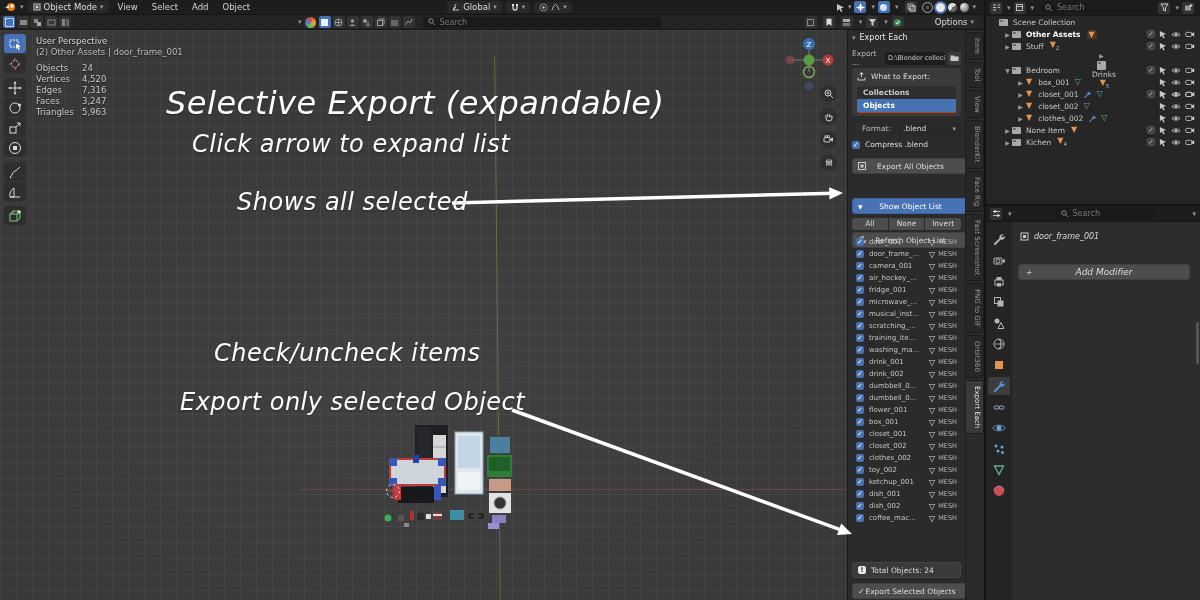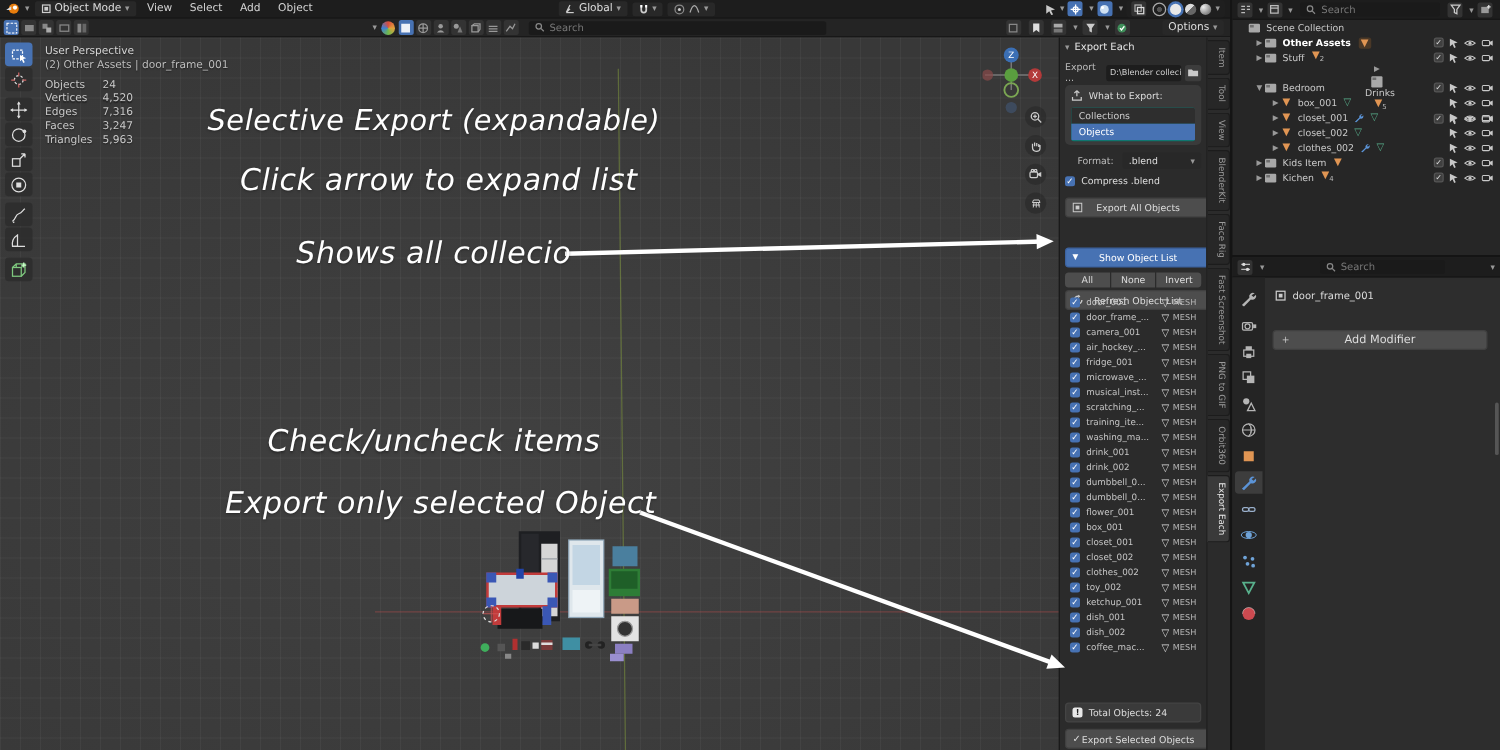--- a/index.html
+++ b/index.html
@@ -33,21 +33,21 @@
   .navbtn{position:absolute;width:17px;height:17px;border-radius:50%;background:rgba(38,38,38,0.55);display:flex;align-items:center;justify-content:center;}
   .annlayer{position:absolute;left:0;top:0;width:1200px;height:600px;pointer-events:none;z-index:50;}
   .ann{position:absolute;color:#fff;font-style:italic;font-family:"DejaVu Sans",sans-serif;letter-spacing:0.5px;text-shadow:0 1px 2px rgba(0,0,0,.35);white-space:nowrap;}
   
   .epanel{position:absolute;left:847px;top:30px;width:118px;height:570px;background:#2b2b2b;border-left:1px solid #1a1a1a;box-sizing:border-box;font-size:7.5px;}
   .ep-abs{position:absolute;left:4px;right:4px;}
   .btn{display:flex;align-items:center;justify-content:center;background:#4d4d4d;border:1px solid #404040;border-radius:3px;color:#ddd;height:14px;position:relative;}
   .btn .bicon{position:absolute;left:5px;top:50%;transform:translateY(-50%);display:flex;}
   .btn-blue{background:#4772b3;border-color:#3c63a0;color:#fff;}
   .gbox{position:absolute;left:4px;right:4px;background:#3a3a3a;border-radius:4px;}
-  .listbox{position:absolute;left:4px;right:4px;background:#0f766e;border-radius:2px;overflow:hidden;}
+  .listbox{position:absolute;left:4px;right:4px;background:#c2410c;border-radius:2px;overflow:hidden;font-weight:bold;}
   .lrow{height:13px;display:flex;align-items:center;padding-left:6px;color:#ccc;}
   .lrow.sel{background:#4772b3;color:#fff;}
   .dropdown{display:flex;align-items:center;background:#282828;border-radius:2px;height:13px;padding:0 5px;color:#ddd;justify-content:space-between;}
   .cb{display:inline-flex;width:8px;height:8px;background:#4772b3;border-radius:2px;color:#fff;font-size:7px;line-height:8px;align-items:center;justify-content:center;flex:0 0 8px;}
   .seg{display:flex;gap:1px;}
   .seg div{flex:1;background:#4d4d4d;color:#ddd;text-align:center;height:12px;line-height:12px;}
   .seg div:first-child{border-radius:3px 0 0 3px;}
   .seg div:last-child{border-radius:0 3px 3px 0;}
   .objlist{position:absolute;left:4px;right:4px;top:206px;height:290px;overflow:hidden;}
   .orow{height:12px;display:flex;align-items:center;padding-left:4px;}
@@ -71,21 +71,21 @@
   .otri{color:#e09553;font-size:8px;line-height:8px;}
   .gtri{color:#58b08c;font-size:8px;line-height:8px;}
   .cnt{font-size:5.5px;color:#bbb;vertical-align:sub;}
   .ocb{display:inline-flex;width:8px;height:8px;background:#3f3f3f;border:1px solid #555;border-radius:2px;color:#ddd;font-size:6.5px;align-items:center;justify-content:center;box-sizing:border-box;}
   
   .props{position:absolute;left:984px;top:204px;width:216px;height:396px;background:#2d2d2d;border-left:2px solid #141414;border-top:2px solid #141414;box-sizing:border-box;}
   .phead{height:15px;background:#1d1d1d;display:flex;align-items:center;padding:0 4px;gap:4px;border-bottom:1px solid #161616;}
   .ptabs{position:absolute;left:0;top:16px;width:26px;bottom:0;background:#242424;display:flex;flex-direction:column;align-items:center;padding-top:8px;}
   .ptab{width:22px;height:18px;display:flex;align-items:center;justify-content:center;margin-bottom:3px;border-radius:3px 0 0 3px;}
   .ptab.active{background:#3d3d3d;}
-  .pcontent{position:absolute;left:26px;top:16px;right:0;bottom:0;}
+  .pcontent{position:absolute;left:26px;top:16px;right:0;bottom:0;font-style:italic;}
   .crumb{position:absolute;left:8px;top:10px;display:flex;align-items:center;gap:5px;color:#dcdcdc;font-size:8px;}
   .addmod{position:absolute;left:6px;right:10px;top:42px;height:14px;}
   .scrollnub{position:absolute;right:1px;top:100px;width:3px;height:42px;background:#555;border-radius:2px;}
 </style>
 </head>
 <body>
 
 <div class="app">
 
   <div class="row1">
@@ -944,21 +944,21 @@
             </svg>
             <svg width="10" height="8" viewBox="0 0 12 9">
               <rect x="1" y="2.5" width="7" height="5" rx="1" fill="none" stroke="#c8c8c8"></rect>
               <path d="M8 4 L11 2.5 V7.5 L8 6" fill="#c8c8c8"></path>
             </svg>
           </span>
         </div>
         <div class="trow" style="padding-left: 17px;">
           <span class="arrow">▶</span>
           <span class="colbox"></span>
-          <span style="margin-left: 5px;">Kids Item</span>
+          <span style="margin-left: 5px;">None Item</span>
           <span class="otri" style="margin-left: 6px;">▼</span>
           <span class="ricons">
             <span class="ocb">✓</span>
             <svg width="8" height="9" viewBox="0 0 9 10">
               <path d="M1 1 L8 4.5 L4.8 5.4 L6.3 8.8 L4.9 9.4 L3.4 6 L1 8 Z" fill="#c8c8c8"></path>
             </svg>
             <svg width="10" height="7" viewBox="0 0 12 8">
               <path d="M1 4 Q6 0 11 4 Q6 8 1 4 Z" fill="none" stroke="#c8c8c8"></path>
               <circle cx="6" cy="4" r="1.5" fill="#c8c8c8"></circle>
             </svg>
@@ -1107,19 +1107,19 @@
     </div>
   </div>
 
   <div class="annlayer">
     <svg width="1200" height="600" style="position:absolute;left:0;top:0;">
         <line x1="452" y1="203" x2="834.002942022621" y2="193.2301037845877" stroke="#fff" stroke-width="3.5"></line>
         <polygon points="843 193 829.4645218149348 199.4645827631505 829.1517644034208 187.23576797295294" fill="#fff"></polygon>
         <line x1="512" y1="410" x2="843.5447672902569" y2="530.9163268940937" stroke="#fff" stroke-width="3.5"></line>
         <polygon points="852 534 837.0370343036911 535.053402853179 841.2283674461978 523.5610377850159" fill="#fff"></polygon>
       </svg>
-  <div class="ann" style="left: 166px; top: 84px; font-size: 23px;">Selective Export (expandable)</div>
+  <div class="ann" style="left: 166px; top: 84px; font-size: 32px;">Selective Export (expandable)</div>
       <div class="ann" style="left: 192px; top: 130px; font-size: 24px;">Click arrow to expand list</div>
-      <div class="ann" style="left: 237px; top: 188px; font-size: 24px;">Shows all collecio</div>
+      <div class="ann" style="left: 237px; top: 188px; font-size: 24px;">Shows all selected</div>
       <div class="ann" style="left: 214px; top: 339px; font-size: 24px;">Check/uncheck items</div>
       <div class="ann" style="left: 180px; top: 388px; font-size: 24px;">Export only selected Object</div>
     </div>
 </div>
 
 </body></html>

